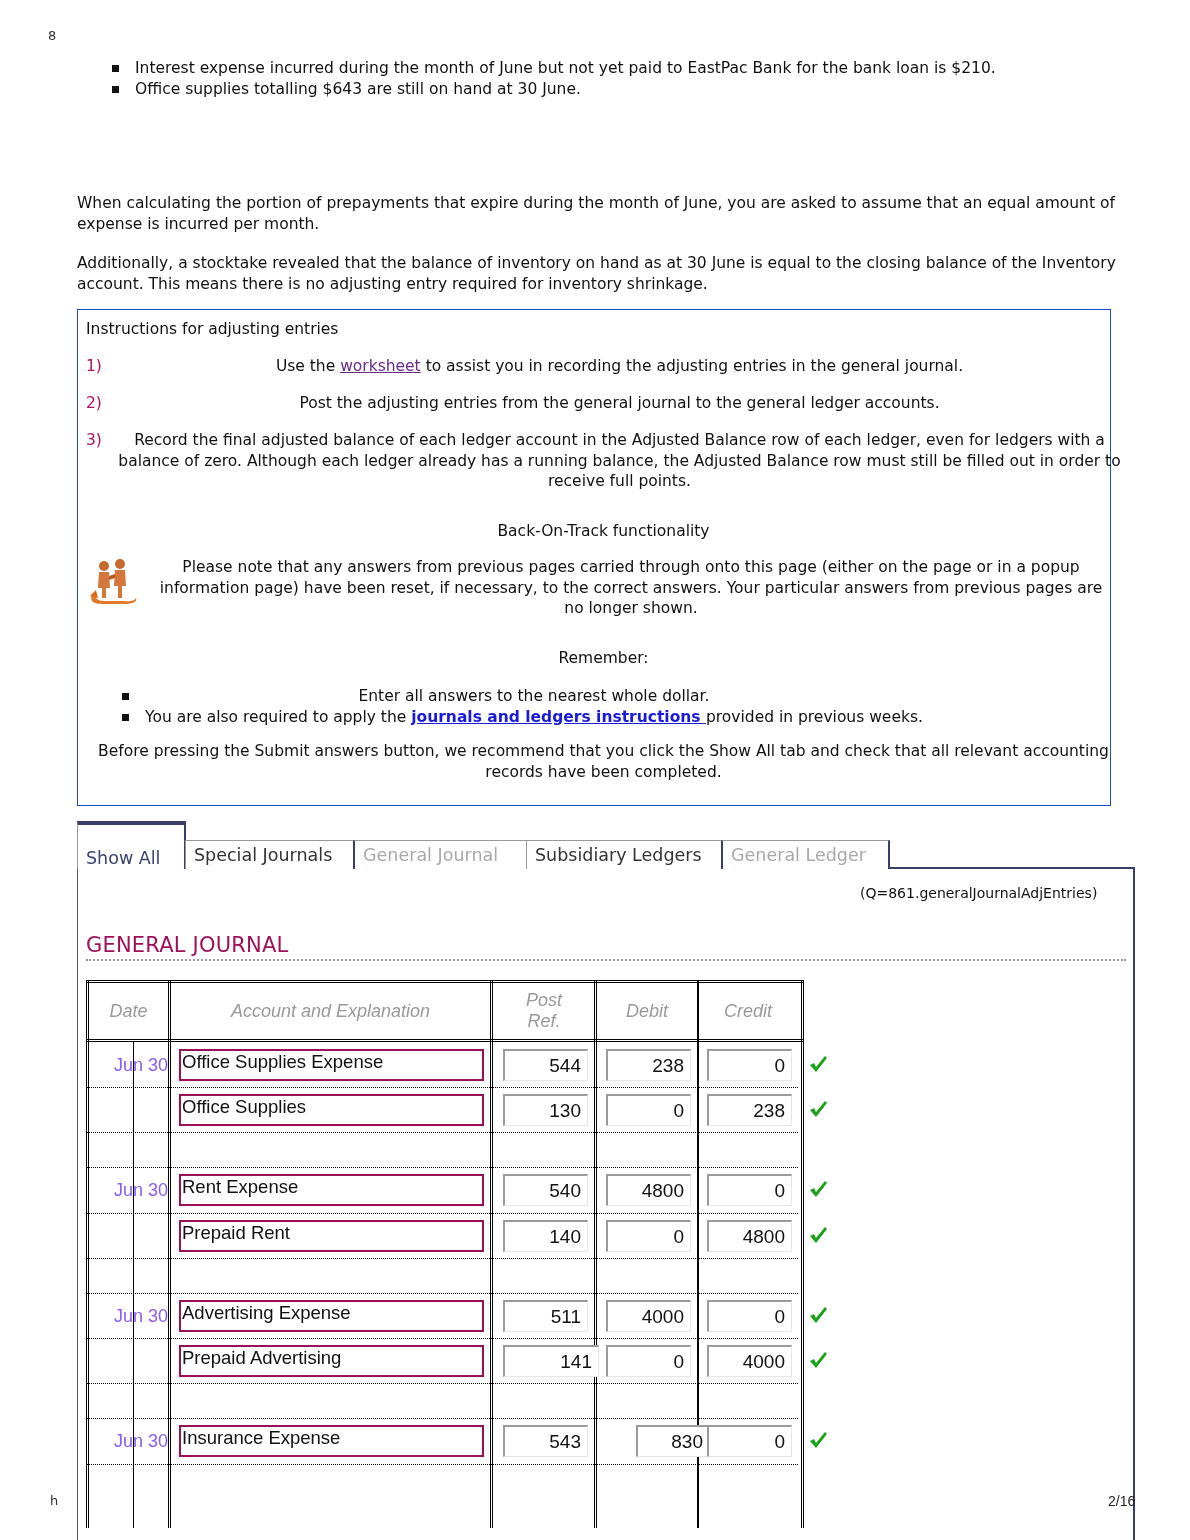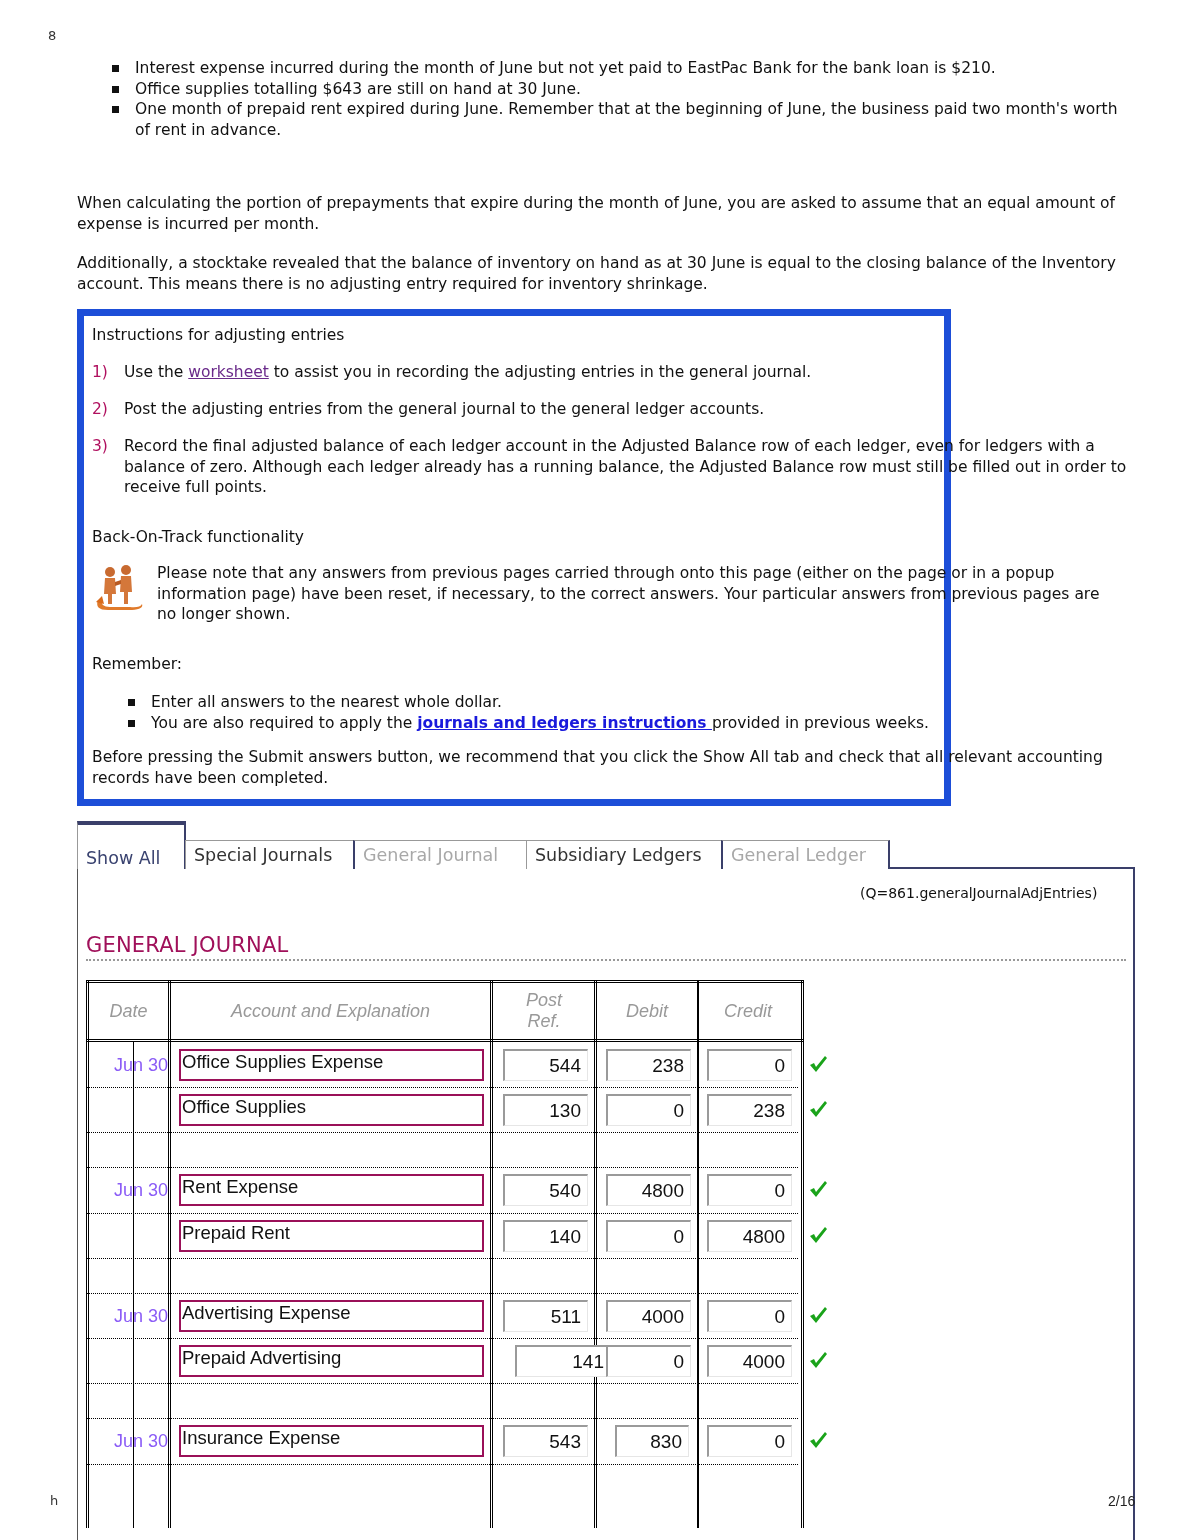--- a/index.html
+++ b/index.html
@@ -11,21 +11,21 @@
     .corner-top { position: absolute; left: 48px; top: 28px; font-size: 13px; color: #333; }
     .corner-bottom-left { position: absolute; left: 50px; top: 1493px; font-size: 13px; color: #333; }
     .page-number { position: absolute; left: 1108px; top: 1493px; font-size: 14px; color: #222; font-family: "Liberation Sans", sans-serif; }
 
     .bullets { position: absolute; left: 112px; top: 58px; width: 1010px; margin: 0; padding: 0; list-style: none; line-height: 20.5px; }
     .bullets li { position: relative; padding-left: 23px; }
     .bullets li::before { content: ""; position: absolute; left: 0; top: 7px; width: 7px; height: 7px; background: #111; }
 
     .para { position: absolute; left: 77px; width: 1050px; line-height: 21px; margin: 0; }
 
-    .instr-box { position: absolute; left: 77px; top: 309px; width: 874px; height: 497px; border: 7px solid #1d4ed8; }
+    .instr-box { position: absolute; left: 77px; top: 309px; width: 1034px; height: 497px; border: 1px solid #1d4ed8; text-align: center; }
     .instr-box .ttl { position: absolute; left: 8px; top: 10px; }
     .step { position: absolute; left: 8px; width: 1035px; line-height: 20.5px; }
     .step .num { position: absolute; left: 0; top: 0; color: #b0105f; }
     .step .txt { margin-left: 32px; display: block; }
     .lnk-visited { color: #6a2a8a; text-decoration: underline; cursor: pointer; }
     .lnk { color: #1a1adc; text-decoration: underline; cursor: pointer; font-weight: bold; }
     .bot-icon { position: absolute; left: 8px; top: 248px; width: 54px; height: 50px; }
     .bot-text { position: absolute; left: 73px; top: 247px; width: 960px; line-height: 20.5px; }
     .rem-list { position: absolute; left: 44px; top: 376px; margin: 0; padding: 0; list-style: none; line-height: 20.5px; }
     .rem-list li { position: relative; padding-left: 23px; }
@@ -57,21 +57,20 @@
     .check { position: absolute; left: 722px; width: 20px; height: 20px; }
   </style>
 </head>
 <body>
 
 <div class="corner-top">8</div>
 
 <ul class="bullets">
   <li>Interest expense incurred during the month of June but not yet paid to EastPac Bank for the bank loan is $210.</li>
   <li>Office supplies totalling $643 are still on hand at 30 June.</li>
-  <li>One month of prepaid rent expired during June. Remember that at the beginning of June, the business paid two month's worth of rent in advance.</li>
 </ul>
 
 <p class="para" style="top:193px">When calculating the portion of prepayments that expire during the month of June, you are asked to assume that an equal amount of expense is incurred per month.</p>
 <p class="para" style="top:253px">Additionally, a stocktake revealed that the balance of inventory on hand as at 30 June is equal to the closing balance of the Inventory account. This means there is no adjusting entry required for inventory shrinkage.</p>
 
 <div class="instr-box">
   <div class="ttl">Instructions for adjusting entries</div>
 
   <div class="step" style="top:46px">
     <span class="num">1)</span>
@@ -183,31 +182,31 @@
   <div class="cell-date" style="top:326px"><span>Jun</span> <span>30</span></div>
   <div class="acct-input" style="top:320px">Advertising Expense</div>
   <div class="num-input" style="left:417px; width:85px; top:320px">511</div>
   <div class="num-input" style="left:520px; width:85px; top:320px">4000</div>
   <div class="num-input" style="left:621px; width:85px; top:320px">0</div>
   <svg class="check" style="top:325px" viewBox="0 0 20 20">
       <path d="M2 11 L6 9 L8 13 L17 2 L19 4 L8 18 Z" fill="#1aa31a"></path>
     </svg>
 
   <div class="acct-input" style="top:365px">Prepaid Advertising</div>
-  <div class="num-input" style="left:429px; width:96px; top:365px">141</div>
+  <div class="num-input" style="left:417px; width:96px; top:365px">141</div>
   <div class="num-input" style="left:520px; width:85px; top:365px">0</div>
   <div class="num-input" style="left:621px; width:85px; top:365px">4000</div>
   <svg class="check" style="top:370px" viewBox="0 0 20 20">
       <path d="M2 11 L6 9 L8 13 L17 2 L19 4 L8 18 Z" fill="#1aa31a"></path>
     </svg>
 
   <div class="cell-date" style="top:451px"><span>Jun</span> <span>30</span></div>
   <div class="acct-input" style="top:445px">Insurance Expense</div>
   <div class="num-input" style="left:417px; width:85px; top:445px">543</div>
-  <div class="num-input" style="left:529px; width:74px; top:445px">830</div>
+  <div class="num-input" style="left:550px; width:74px; top:445px">830</div>
   <div class="num-input" style="left:621px; width:85px; top:445px">0</div>
   <svg class="check" style="top:450px" viewBox="0 0 20 20">
       <path d="M2 11 L6 9 L8 13 L17 2 L19 4 L8 18 Z" fill="#1aa31a"></path>
     </svg>
 </div>
 
 <div class="corner-bottom-left">h</div>
 <div class="page-number">2/16</div>
 
 </body></html>

